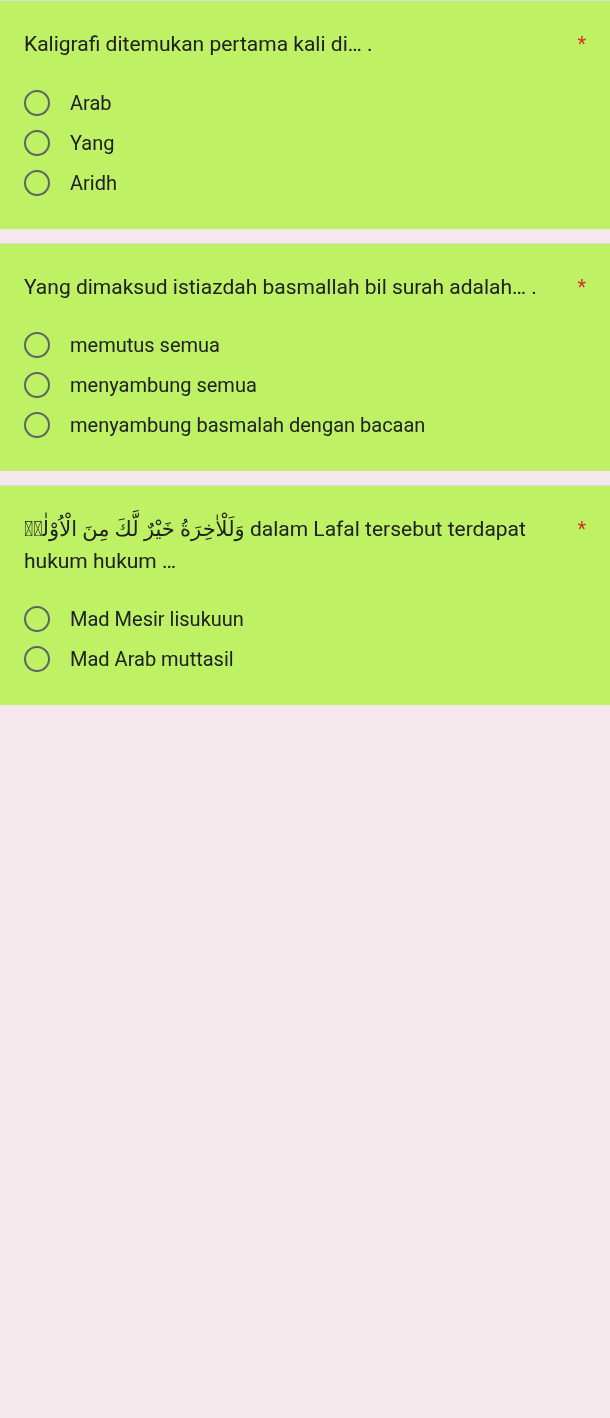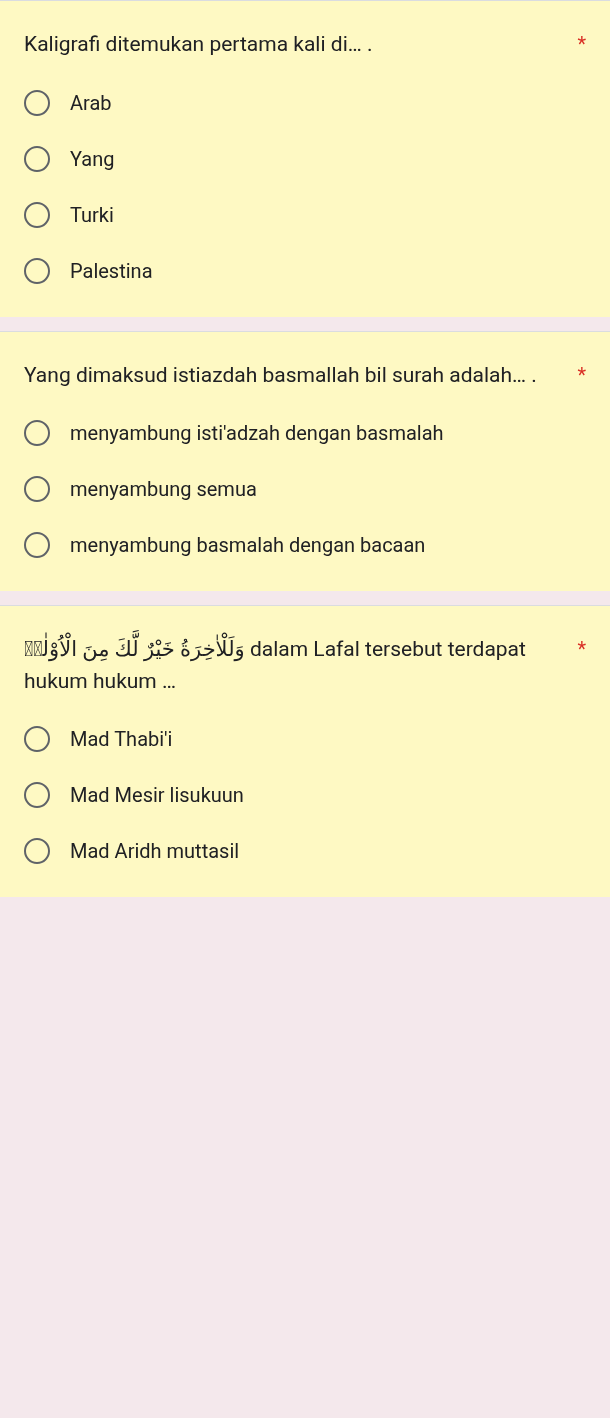--- a/index.html
+++ b/index.html
@@ -3,21 +3,21 @@
 <meta charset="utf-8">
 <style>
   * { box-sizing: border-box; margin: 0; padding: 0; }
   body {
     font-family: 'Roboto', Arial, sans-serif;
     background: #f4e8ec;
     width: 610px;
     color: #202124;
   }
   .card {
-    background: #fef9c3;
+    background: #bef264;
     border-top: 1px solid #dadce0;
     padding: 28px 24px 32px 24px;
     margin-bottom: 14px;
   }
   .question-title {
     font-size: 21px;
     line-height: 1.5;
     color: #202124;
     margin-bottom: 28px;
     display: flex;
@@ -27,21 +27,21 @@
   .question-title .text {
     flex: 1;
   }
   .required {
     color: #d93025;
     font-size: 20px;
   }
   .options {
     display: flex;
     flex-direction: column;
-    gap: 28px;
+    gap: 12px;
   }
   .option {
     display: flex;
     align-items: center;
     gap: 20px;
     cursor: pointer;
   }
   .radio {
     width: 26px;
     height: 26px;
@@ -67,62 +67,54 @@
     <div class="option">
       <div class="radio"></div>
       <span class="option-label">Arab</span>
     </div>
     <div class="option">
       <div class="radio"></div>
       <span class="option-label">Yang</span>
     </div>
     <div class="option">
       <div class="radio"></div>
-      <span class="option-label">Turki</span>
-    </div>
-    <div class="option">
-      <div class="radio"></div>
-      <span class="option-label">Palestina</span>
+      <span class="option-label">Aridh</span>
     </div>
   </div>
 </div>
 
 <div class="card">
   <div class="question-title">
     <span class="text">Yang dimaksud  istiazdah basmallah bil surah adalah… .</span>
     <span class="required">*</span>
   </div>
   <div class="options">
     <div class="option">
       <div class="radio"></div>
-      <span class="option-label">menyambung isti'adzah dengan basmalah</span>
+      <span class="option-label">memutus semua</span>
     </div>
     <div class="option">
       <div class="radio"></div>
       <span class="option-label">menyambung semua</span>
     </div>
     <div class="option">
       <div class="radio"></div>
       <span class="option-label">menyambung basmalah dengan bacaan</span>
     </div>
   </div>
 </div>
 
 <div class="card">
   <div class="question-title">
     <span class="text">وَلَلْاٰخِرَةُ خَيْرٌ لَّكَ مِنَ الْاُوْلٰىۗ   dalam Lafal tersebut terdapat hukum  hukum …</span>
     <span class="required">*</span>
   </div>
   <div class="options">
     <div class="option">
       <div class="radio"></div>
-      <span class="option-label">Mad Thabi'i</span>
-    </div>
-    <div class="option">
-      <div class="radio"></div>
       <span class="option-label">Mad Mesir lisukuun</span>
     </div>
     <div class="option">
       <div class="radio"></div>
-      <span class="option-label">Mad Aridh muttasil</span>
+      <span class="option-label">Mad Arab muttasil</span>
     </div>
   </div>
 </div>
 
 </body></html>

